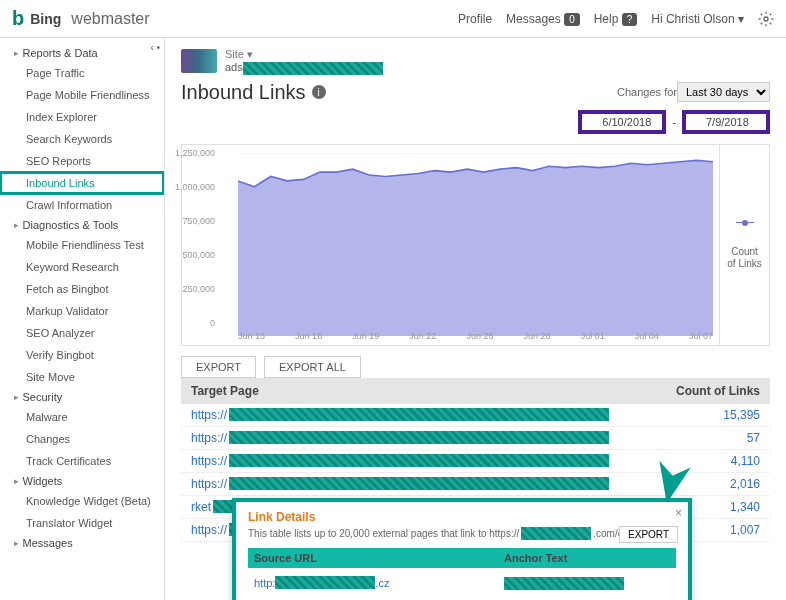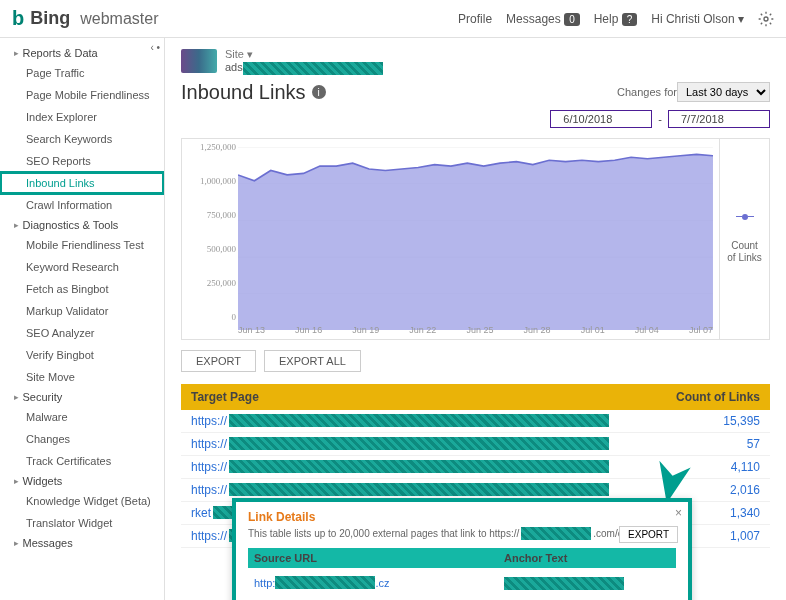--- a/index.html
+++ b/index.html
@@ -1,20 +1,20 @@
 <!DOCTYPE html>
 <html><head>
 <meta charset="utf-8">
 <style>
 * { box-sizing: border-box; margin: 0; padding: 0; }
 body { font-family: "Segoe UI", Arial, sans-serif; font-size: 12px; color: #444; background: #fff; width: 786px; height: 600px; overflow: hidden; position: relative; }
 .topbar { height: 38px; border-bottom: 1px solid #e0e0e0; display: flex; align-items: center; padding: 0 12px; }
 .logo-area { display: flex; align-items: center; gap: 6px; }
 .bing-b { font-size: 20px; font-weight: bold; color: #008373; }
-.bing-word { font-size: 18px; font-weight: 600; color: #444; }
+.bing-word { font-size: 14px; font-weight: 600; color: #444; }
 .wm-word { font-size: 16px; color: #666; margin-left: 4px; }
 .topbar-right { margin-left: auto; display: flex; align-items: center; gap: 14px; font-size: 12px; color: #555; }
 .badge { background: #555; color: #fff; border-radius: 3px; padding: 1px 5px; font-size: 10px; }
 .gear { width: 16px; height: 16px; }
 .main { display: flex; height: 562px; }
 .sidebar { width: 165px; border-right: 1px solid #e0e0e0; padding-top: 6px; position: relative; overflow-y: auto; }
 .side-collapse { position: absolute; right: 4px; top: 4px; font-size: 10px; color: #666; cursor: pointer; }
 .side-group { padding: 3px 6px 3px 14px; color: #444; cursor: pointer; display: flex; align-items: center; }
 .side-group-label { font-size: 11px; }
 .side-item { padding: 3px 6px 3px 26px; color: #555; cursor: pointer; font-size: 11px; line-height: 16px; }
@@ -24,35 +24,35 @@
 .site-row { display: flex; align-items: center; gap: 8px; margin-bottom: 2px; }
 .thumb { width: 36px; height: 24px; background: linear-gradient(90deg,#6b4a8a,#3a6b8a,#4aa); border-radius: 2px; }
 .site-label { font-size: 11px; color: #777; }
 .redact { display: inline-block; height: 13px; background: repeating-linear-gradient(45deg,#1aa89a,#1aa89a 3px,#0d8b7f 3px,#0d8b7f 6px); vertical-align: middle; }
 .title-row { display: flex; align-items: center; justify-content: space-between; margin-top: 6px; }
 h1 { font-size: 20px; font-weight: 400; color: #333; display: flex; align-items: center; gap: 6px; }
 .info-icon { width: 14px; height: 14px; border-radius: 50%; background: #666; color: #fff; font-size: 10px; display: inline-flex; align-items: center; justify-content: center; }
 .changes-for { font-size: 11px; color: #666; display: flex; align-items: center; }
 .changes-for select { font-size: 11px; padding: 2px 4px; border: 1px solid #ccc; }
 .date-row { display: flex; justify-content: flex-end; gap: 6px; margin-top: 6px; font-size: 11px; }
-.date-box { border: 1px solid #4c1d95; padding: 2px 12px; width: 102px; }
+.date-box { border: 4px solid #4c1d95; padding: 2px 20px; width: 88px; }
 .date-dash { align-self: center; }
 .chart-wrap { border: 1px solid #e0e0e0; margin-top: 10px; display: flex; }
 .chart-area { flex: 1; position: relative; height: 200px; }
 .ylabels { position: absolute; left: 4px; top: 0; bottom: 0; width: 50px; font-size: 9px; color: #999; }
-.ylabel { position: absolute; right: 0; transform: translateY(-50%); font-family: Liberation Serif, serif; }
+.ylabel { position: absolute; right: 21px; transform: translateY(-50%); }
 .chart-svg { position: absolute; left: 56px; right: 6px; top: 8px; bottom: 22px; }
 .xlabels { position: absolute; left: 56px; right: 6px; bottom: 4px; display: flex; justify-content: space-between; font-size: 9px; color: #999; }
 .legend { width: 50px; border-left: 1px solid #e0e0e0; display: flex; flex-direction: column; align-items: center; justify-content: center; font-size: 10px; color: #666; gap: 20px; }
 .legend-dot { width: 18px; height: 6px; display: flex; align-items: center; }
 .legend-dot::before, .legend-dot::after { content: ''; flex: 1; height: 1px; background: #6b6fd1; }
 .legend-dot span { width: 6px; height: 6px; background: #6b6fd1; border-radius: 50%; }
 .buttons-row { margin-top: 10px; display: flex; gap: 8px; }
 .btn { border: 1px solid #ccc; background: #fff; padding: 4px 14px; font-size: 11px; color: #555; cursor: pointer; }
-.table-head { display: flex; justify-content: space-between; background: #eab308; padding: 6px 10px; margin-top: 12px; font-size: 12px; font-weight: 600; color: #444; text-align: right; }
+.table-head { display: flex; justify-content: space-between; background: #e5e5e5; padding: 6px 10px; font-size: 12px; font-weight: 600; color: #444; text-align: right; }
 .table-row { display: flex; justify-content: space-between; padding: 4px 10px; border-bottom: 1px solid #f0f0f0; font-size: 12px; }
 .table-row .url { color: #2a6fd6; display: flex; align-items: center; gap: 2px; }
 .table-row .count { color: #2a6fd6; }
 
 .popup { position: absolute; left: 232px; top: 498px; width: 460px; background: #fff; border: 4px solid #009e8f; padding: 8px 12px; box-shadow: 0 2px 8px rgba(0,0,0,.2); }
 .popup-title { color: #e67a1a; font-size: 12px; font-weight: 600; margin-bottom: 3px; }
 .popup-desc { font-size: 10px; color: #666; display: flex; align-items: center; gap: 2px; flex-wrap: wrap; }
 .popup-export { position: absolute; right: 10px; top: 24px; border: 1px solid #ccc; padding: 2px 8px; font-size: 10px; background: #fff; }
 .popup-close { position: absolute; right: 6px; top: 4px; font-size: 12px; color: #888; cursor: pointer; }
 .popup-th { display: flex; background: #14b8a6; padding: 4px 6px; margin-top: 8px; font-size: 11px; font-weight: 600; gap: 40px; }
@@ -150,21 +150,21 @@
       </h1>
       <div class="changes-for">
         <span>Changes for</span>
         <select><option>Last 30 days</option></select>
       </div>
     </div>
 
     <div class="date-row">
       <div class="date-box">6/10/2018</div>
       <div class="date-dash">-</div>
-      <div class="date-box">7/7/2018</div>
+      <div class="date-box">7/9/2018</div>
     </div>
 
     <div class="chart-wrap">
       <div class="chart-area">
         <div class="ylabels" id="ylabels">
             <div class="ylabel" style="top: 178px;">0</div>
             <div class="ylabel" style="top: 144px;">250,000</div>
             <div class="ylabel" style="top: 110px;">500,000</div>
             <div class="ylabel" style="top: 76px;">750,000</div>
             <div class="ylabel" style="top: 42px;">1,000,000</div>

